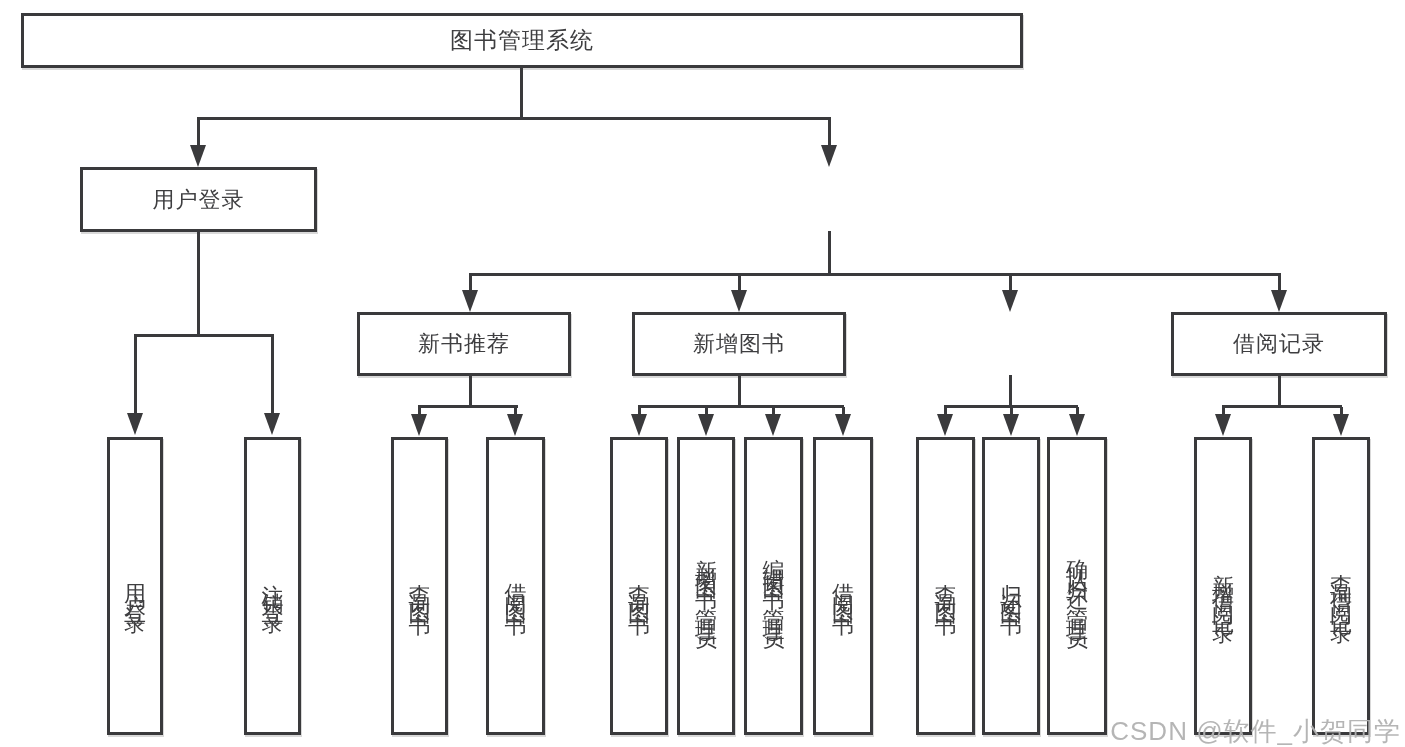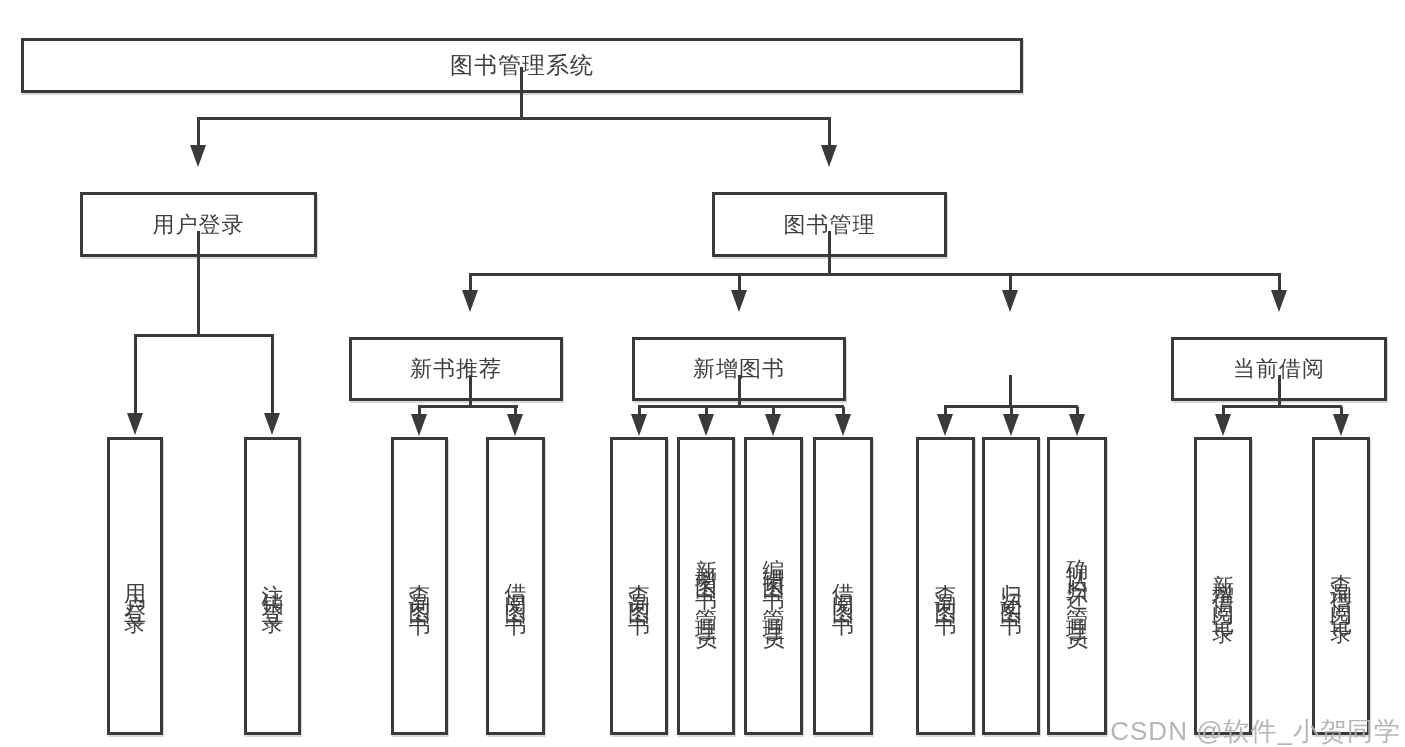--- a/index.html
+++ b/index.html
@@ -23,21 +23,20 @@
     box-sizing: border-box;
     border: 3px solid var(--line);
     background: var(--box-bg);
     display: flex;
     align-items: center;
     justify-content: center;
     color: var(--text);
     font-size: 22px;
     letter-spacing: 1px;
     box-shadow: 1px 2px 0 rgba(0,0,0,0.15);
-    margin-top: 25px;
   }
   .box.root { font-size: 23px; }
   .vbox {
     position: absolute;
     box-sizing: border-box;
     border: 3px solid var(--line);
     background: var(--box-bg);
     display: flex;
     align-items: center;
     justify-content: center;
@@ -80,43 +79,42 @@
   <div class="box root" style="left:21px;top:13px;width:1002px;height:55px">图书管理系统</div>
 
   <div class="vline" style="left:520px;top:67px;height:51px"></div>
   <div class="hline" style="left:197px;top:117px;width:634px"></div>
   <div class="vline" style="left:197px;top:119px;height:28px"></div>
   <div class="arr" style="left:190px;top:145px"></div>
   <div class="vline" style="left:828px;top:119px;height:28px"></div>
   <div class="arr" style="left:821px;top:145px"></div>
 
   <div class="box" style="left:80px;top:167px;width:237px;height:65px">用户登录</div>
-  <div class="box" style="left:712px;top:167px;width:235px;height:65px">图书管理</div>
 
   <div class="vline" style="left:197px;top:231px;height:105px"></div>
   <div class="hline" style="left:134px;top:334px;width:140px"></div>
   <div class="vline" style="left:134px;top:334px;height:80px"></div>
   <div class="arr" style="left:127px;top:413px"></div>
   <div class="vline" style="left:271px;top:334px;height:80px"></div>
   <div class="arr" style="left:264px;top:413px"></div>
 
   <div class="vline" style="left:828px;top:231px;height:44px"></div>
   <div class="hline" style="left:469px;top:273px;width:812px"></div>
   <div class="vline" style="left:469px;top:275px;height:16px"></div>
   <div class="arr" style="left:462px;top:290px"></div>
   <div class="vline" style="left:738px;top:275px;height:16px"></div>
   <div class="arr" style="left:731px;top:290px"></div>
   <div class="vline" style="left:1009px;top:275px;height:16px"></div>
   <div class="arr" style="left:1002px;top:290px"></div>
   <div class="vline" style="left:1278px;top:275px;height:16px"></div>
   <div class="arr" style="left:1271px;top:290px"></div>
 
-  <div class="box" style="left:349px;top:312px;width:214px;height:64px">新书推荐</div>
+  <div class="box" style="left:357px;top:312px;width:214px;height:64px">新书推荐</div>
   <div class="box" style="left:632px;top:312px;width:214px;height:64px">新增图书</div>
-  <div class="box" style="left:1171px;top:312px;width:216px;height:64px">当前借阅</div>
+  <div class="box" style="left:1171px;top:312px;width:216px;height:64px">借阅记录</div>
 
   <div class="vline" style="left:469px;top:375px;height:32px"></div>
   <div class="hline" style="left:418px;top:405px;width:100px"></div>
   <div class="vline" style="left:418px;top:407px;height:9px"></div>
   <div class="arr" style="left:411px;top:414px"></div>
   <div class="vline" style="left:514px;top:407px;height:9px"></div>
   <div class="arr" style="left:507px;top:414px"></div>
 
   <div class="vline" style="left:738px;top:375px;height:32px"></div>
   <div class="hline" style="left:638px;top:405px;width:206px"></div>

